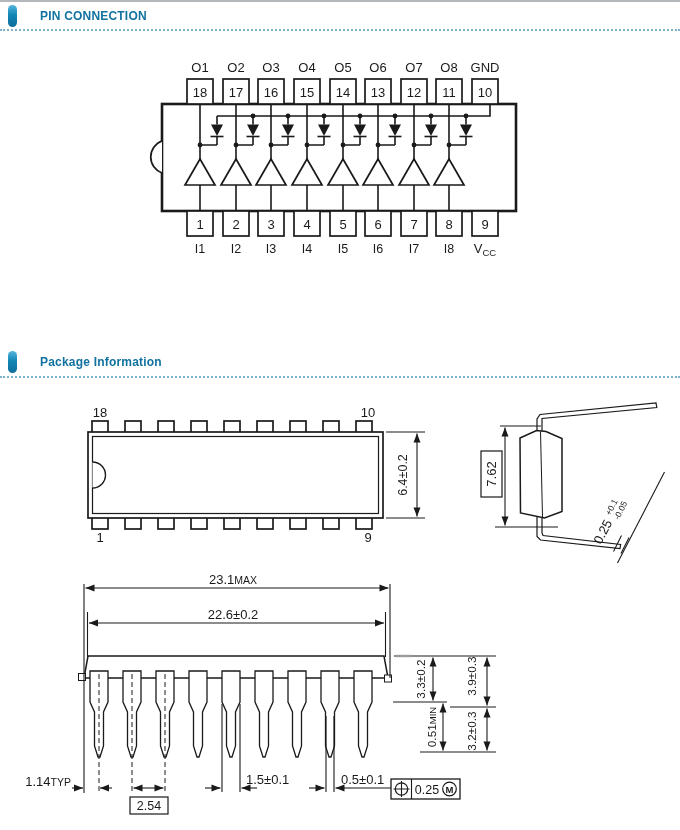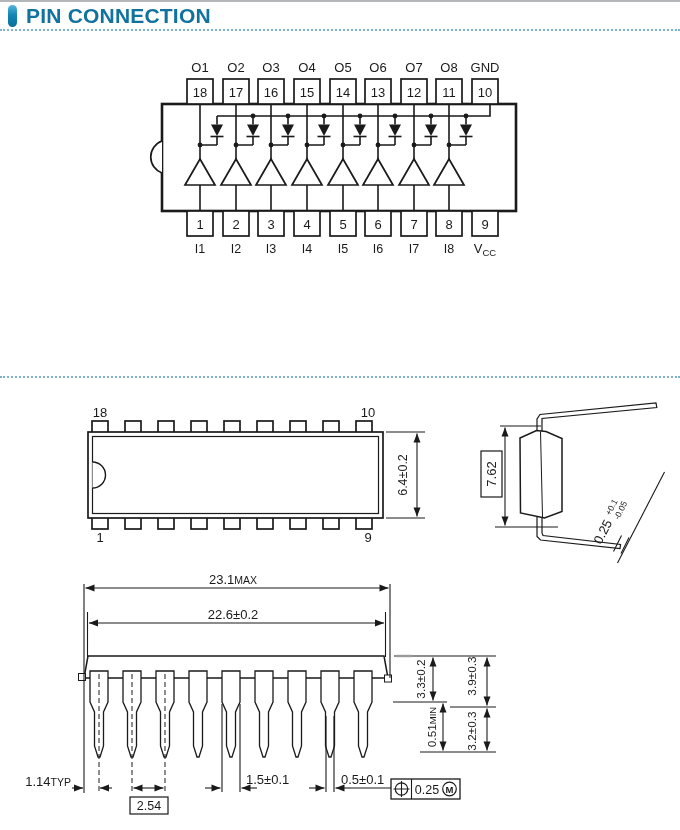--- a/index.html
+++ b/index.html
@@ -2,21 +2,21 @@
 <html><head>
 <meta charset="utf-8">
 <style>
   html,body{margin:0;padding:0;background:#fff;}
   .page{position:relative;width:680px;height:830px;background:#fff;overflow:hidden;
         font-family:"Liberation Sans","DejaVu Sans",sans-serif;}
   .top-rule{position:absolute;top:0;left:0;width:680px;height:2px;background:#b3b7b9;}
   .section-header{position:absolute;left:8px;display:flex;align-items:center;gap:9px;height:24px;}
   .bullet{width:9px;height:22px;border-radius:5px;
           background:linear-gradient(180deg,#55b6dc 0%,#1286b4 45%,#0c6d9b 100%);}
-  .section-title{font-size:21px;font-weight:bold;color:#11729f;margin:0;letter-spacing:.2px;}
+  .section-title{font-size:12px;font-weight:bold;color:#11729f;margin:14px;letter-spacing:.2px;}
   .dotted{position:absolute;left:0;width:680px;height:0;border-top:2px dotted #7fb2cc;}
   svg{position:absolute;left:0;}
   svg text{font-family:"Liberation Sans","DejaVu Sans",sans-serif;fill:#1a1a1a;}
   .ln{stroke:#1a1a1a;stroke-width:1.6;fill:none;}
   .thick{stroke:#1a1a1a;stroke-width:2.6;fill:#fff;}
   .box{fill:#fff;stroke:#1a1a1a;stroke-width:1.7;}
   .wh{fill:#fff;stroke:#1a1a1a;stroke-width:1.7;}
   .dk{fill:#1a1a1a;stroke:none;}
   .dim{stroke:#1a1a1a;stroke-width:1.1;fill:none;}
   .dash{stroke:#1a1a1a;stroke-width:1;fill:none;stroke-dasharray:5 3;}
@@ -139,20 +139,24 @@
       <text x="271" y="253">I3</text>
       <text x="307" y="253">I4</text>
       <text x="343" y="253">I5</text>
       <text x="378" y="253">I6</text>
       <text x="414" y="253">I7</text>
       <text x="449" y="253">I8</text>
       <text x="485" y="253" class="t13"><tspan>V</tspan><tspan font-size="9.5" dy="3">CC</tspan></text>
     </g>
   </svg>
 
+  <div class="section-header" style="top:350px;">
+    <span class="bullet"></span>
+    <h2 class="section-title">Package Information</h2>
+  </div>
   <div class="dotted" style="top:376px;"></div>
 
   <svg style="top:390px;" width="680" height="180" viewBox="0 390 680 180">
     <defs>
       <marker id="ar2" viewBox="0 0 10 8" refX="9.5" refY="4" markerWidth="10" markerHeight="8" orient="auto-start-reverse" markerUnits="userSpaceOnUse">
         <path d="M0.5 0.5 L9.5 4 L0.5 7.5 Z" fill="#1a1a1a"></path>
       </marker>
     </defs>
 
     <g>

